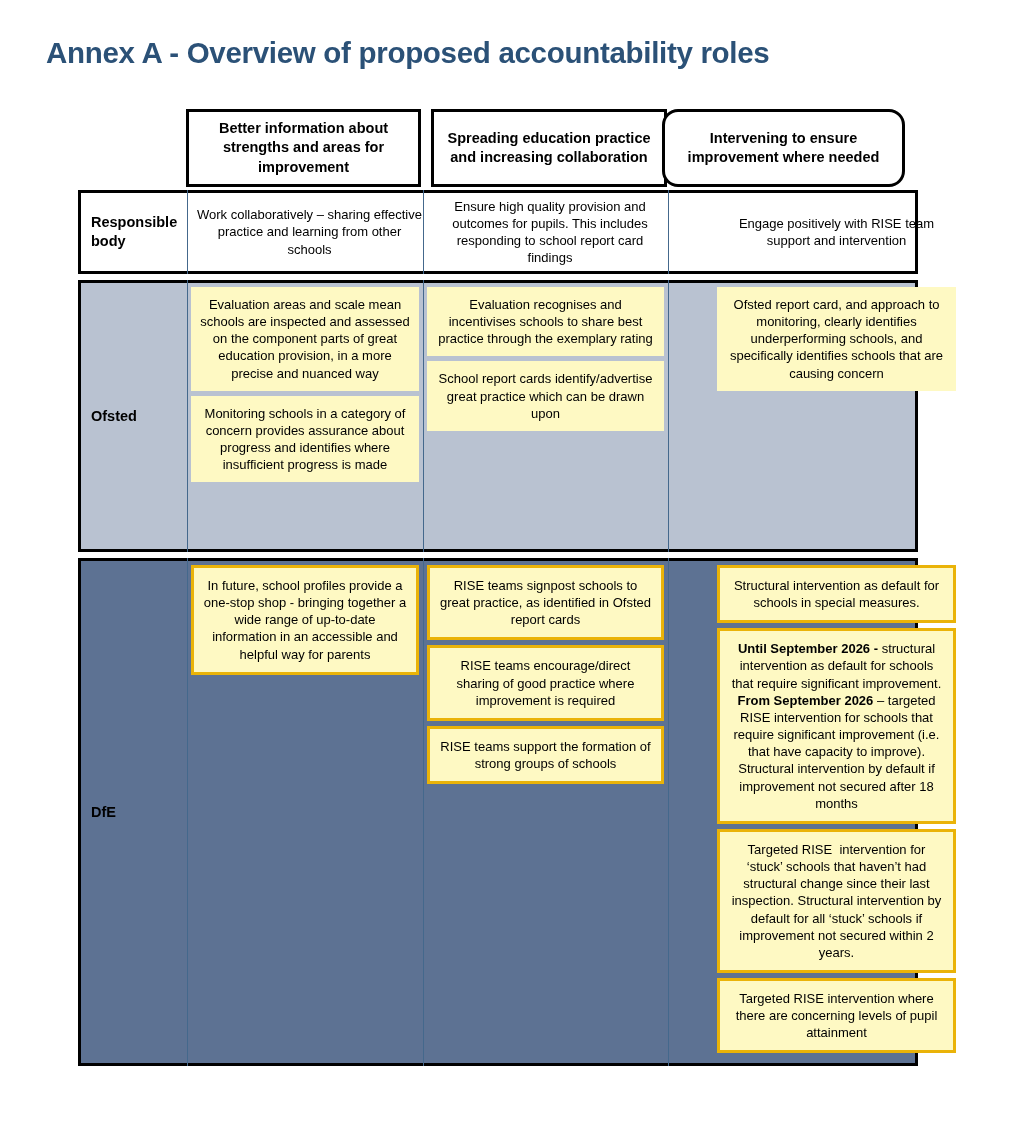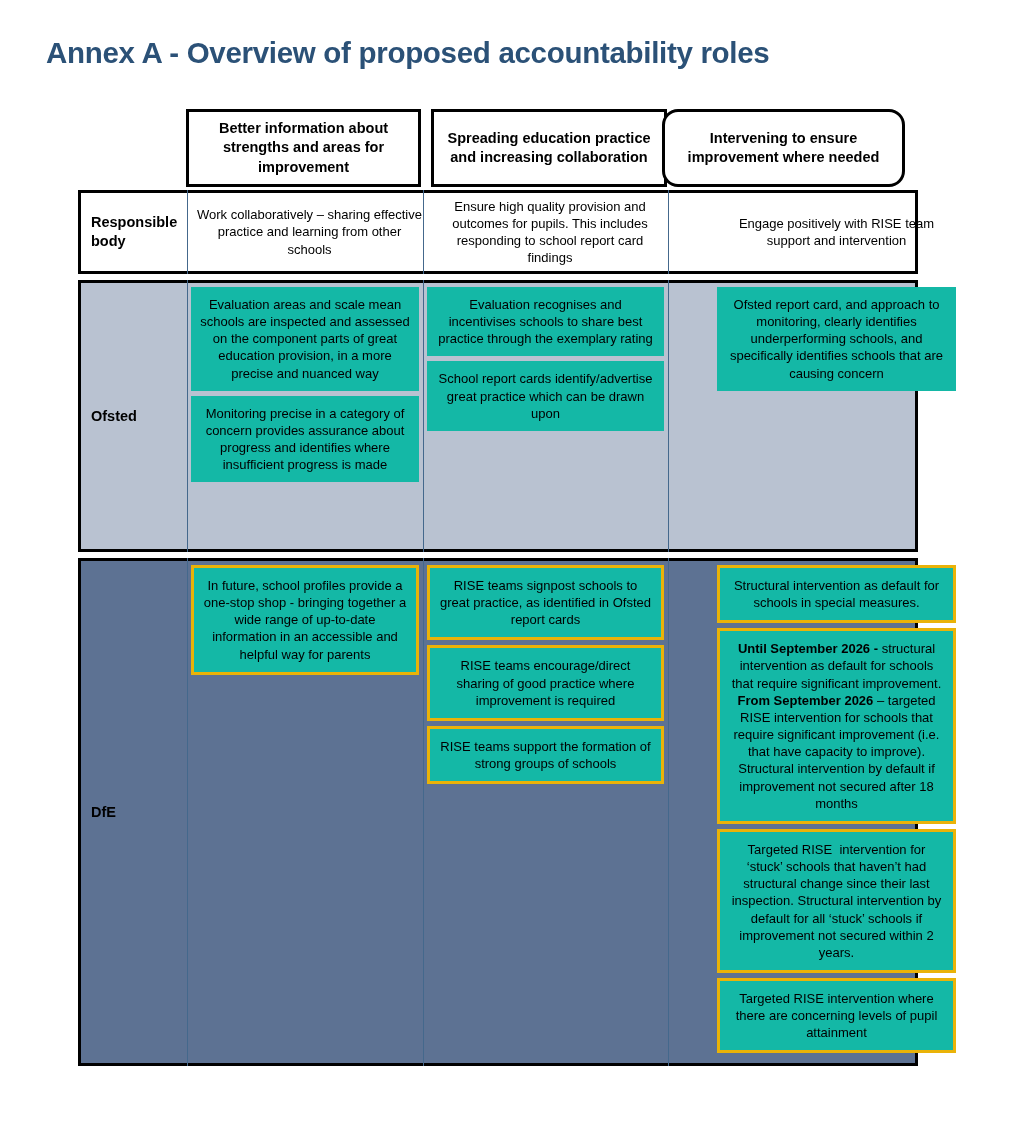--- a/index.html
+++ b/index.html
@@ -144,21 +144,21 @@
     box-sizing: border-box;
   }
 
   
   .cardstack {
     padding: 4px 4px 0 4px;
     box-sizing: border-box;
     height: 100%;
   }
   .card {
-    background: #14b8a6;
+    background: #fef9c3;
     box-sizing: border-box;
     text-align: center;
     font-size: 13px;
     line-height: 1.32;
     padding: 9px 8px;
     margin-bottom: 5px;
     display: flex;
     align-items: center;
     justify-content: center;
   }
@@ -204,21 +204,21 @@
       <div class="divider d2"></div>
       <div class="divider d3"></div>
       <div class="band-inner">
         <div class="row-label">Ofsted</div>
         <div class="col col1">
           <div class="cardstack">
               <div class="card">
                 <span class="txt">Evaluation areas and scale mean schools are inspected and assessed on the component parts of great education provision, in a more precise and nuanced way</span>
               </div>
               <div class="card">
-                <span class="txt">Monitoring precise in a category of concern provides assurance about progress and identifies where insufficient progress is made</span>
+                <span class="txt">Monitoring schools in a category of concern provides assurance about progress and identifies where insufficient progress is made</span>
               </div>
             </div>
         </div>
         <div class="col col2">
           <div class="cardstack">
               <div class="card">
                 <span class="txt">Evaluation recognises and incentivises schools to share best practice through the exemplary rating</span>
               </div>
               <div class="card">
                 <span class="txt">School report cards identify/advertise great practice which can be drawn upon</span>

